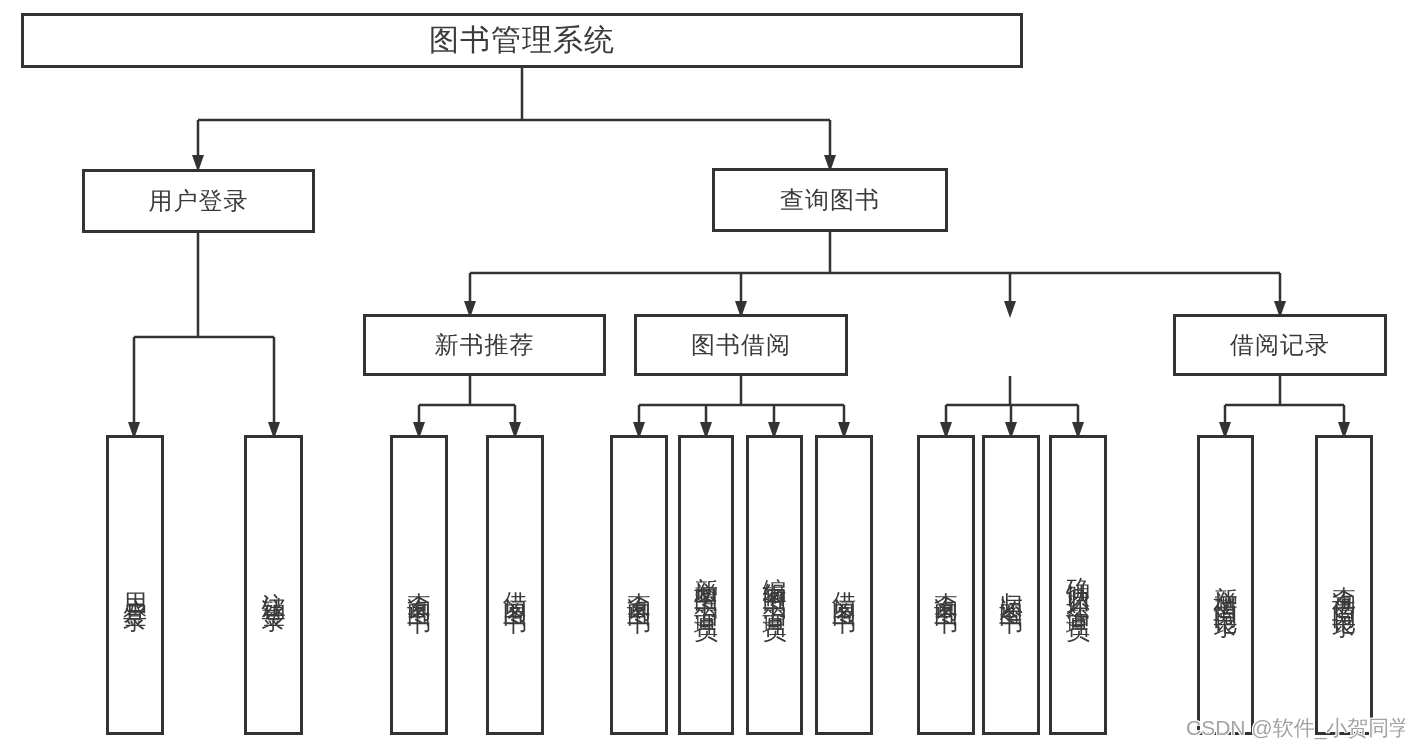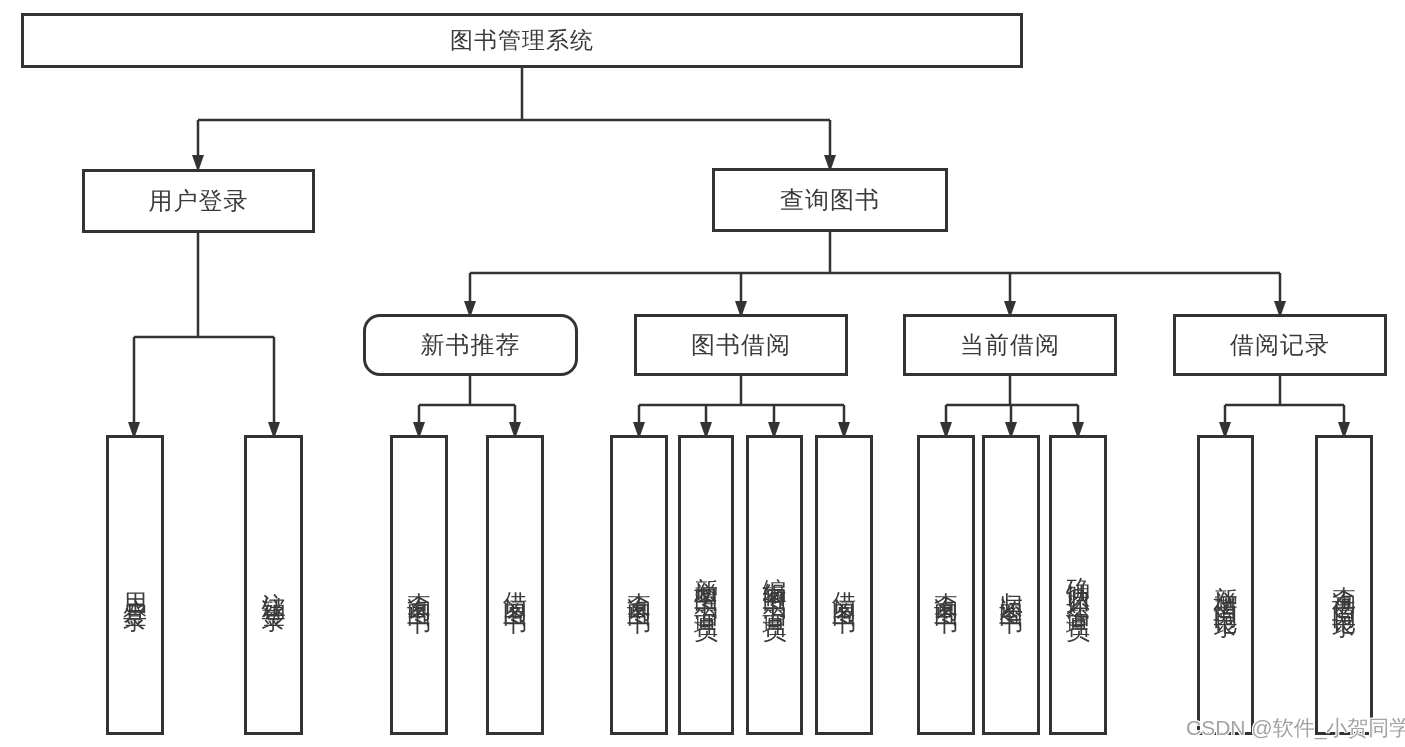--- a/index.html
+++ b/index.html
@@ -22,21 +22,21 @@
     box-sizing: border-box;
     border: 3px solid #333333;
     background: #ffffff;
     color: #3a3a3a;
     display: flex;
     align-items: center;
     justify-content: center;
     text-align: center;
   }
   .h-node { font-size: 24px; letter-spacing: 1px; }
-  .root-node { font-size: 23px; }
+  .root-node { font-size: 30px; }
   .v-node {
     writing-mode: vertical-rl;
     text-orientation: mixed;
     font-size: 24px;
     letter-spacing: 6px;
     line-height: 1;
   }
   .watermark {
     position: absolute;
     left: 1186px;
@@ -83,23 +83,22 @@
       <polygon points="1219,422 1231,422 1225,439"></polygon>
       <polygon points="1338,422 1350,422 1344,439"></polygon>
     </g>
   </svg>
 
   <div class="node h-node root-node" style="left:21px; top:13px; width:1002px; height:55px;">图书管理系统</div>
 
   <div class="node h-node" style="left:82px; top:169px; width:233px; height:64px;">用户登录</div>
   <div class="node h-node" style="left:712px; top:168px; width:236px; height:64px;">查询图书</div>
 
-  <div class="node h-node" style="left:363px; top:314px; width:215px; height:62px;border-radius:17px;">新书推荐</div>
+  <div class="node h-node" style="left:363px; top:314px; width:243px; height:62px;">新书推荐</div>
   <div class="node h-node" style="left:634px; top:314px; width:214px; height:62px;text-align:right;">图书借阅</div>
-  <div class="node h-node" style="left:903px; top:314px; width:214px; height:62px;">当前借阅</div>
   <div class="node h-node" style="left:1173px; top:314px; width:214px; height:62px;">借阅记录</div>
 
   <div class="node v-node" style="left:106px; top:435px; width:58px; height:300px;">用户登录</div>
   <div class="node v-node" style="left:244px; top:435px; width:59px; height:300px;">注销登录</div>
 
   <div class="node v-node" style="left:390px; top:435px; width:58px; height:300px;">查询图书</div>
   <div class="node v-node" style="left:486px; top:435px; width:58px; height:300px;">借阅图书</div>
 
   <div class="node v-node" style="left:610px; top:435px; width:58px; height:300px;">查询图书</div>
   <div class="node v-node" style="left:678px; top:435px; width:56px; height:300px;">新增图书（管理员）</div>

